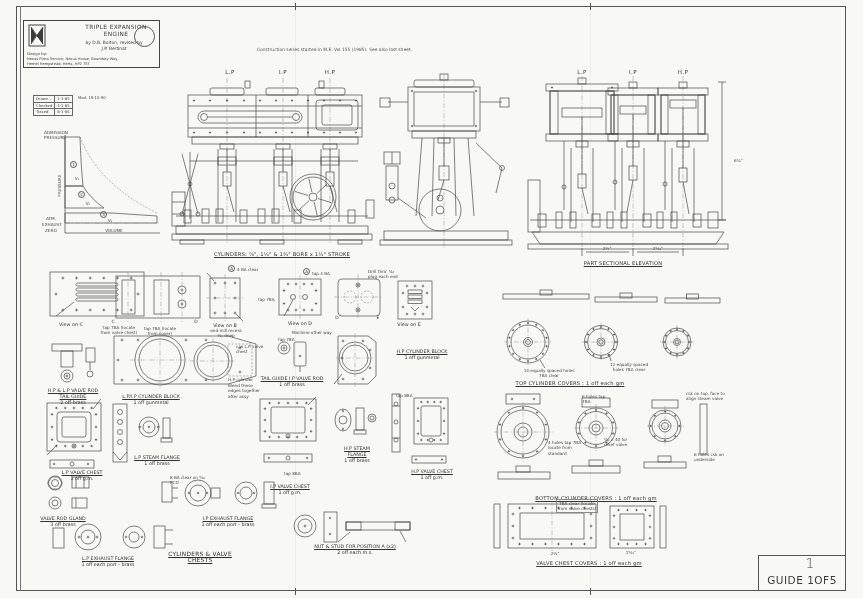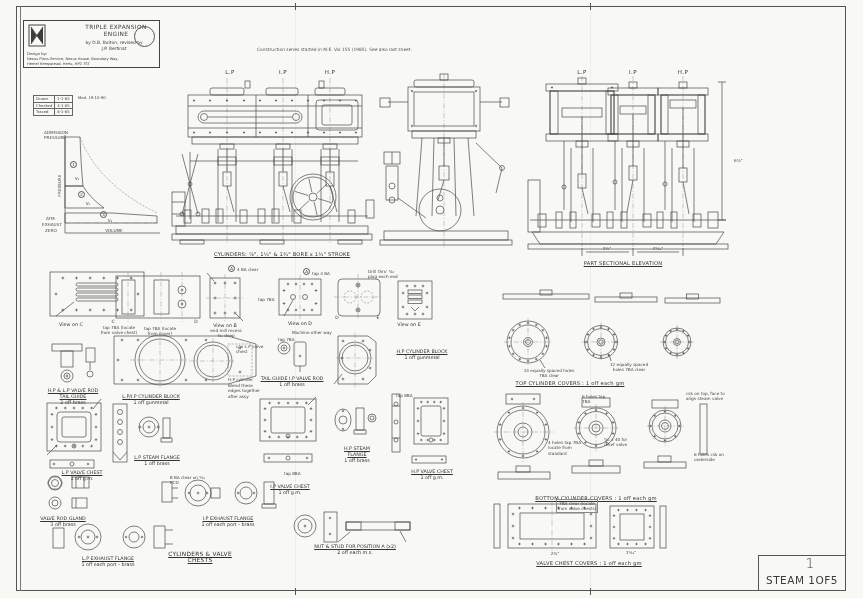--- a/index.html
+++ b/index.html
@@ -712,14 +712,14 @@
         <rect class="ln" x="168" y="6" width="6" height="42"></rect>
       </svg>
     </div>
   <div class="ann box" style="left:556px;top:499px;width:42px">7BA clear (locate from valve chests)</div>
   <div class="ann" style="left:540px;top:551px;width:30px">2⅛"</div>
   <div class="ann" style="left:616px;top:550px;width:30px">1⁹⁄₁₆"</div>
   <div class="cap" style="left:527px;top:560px;width:124px">VALVE CHEST COVERS : 1 off each gm</div>
 
   <div class="corner-box"></div>
   <div class="sheet-num">1</div>
-  <div class="sheet-lbl">STEAM 1OF5</div>
+  <div class="sheet-lbl">GUIDE 1OF5</div>
 </div>
 
 </body></html>

